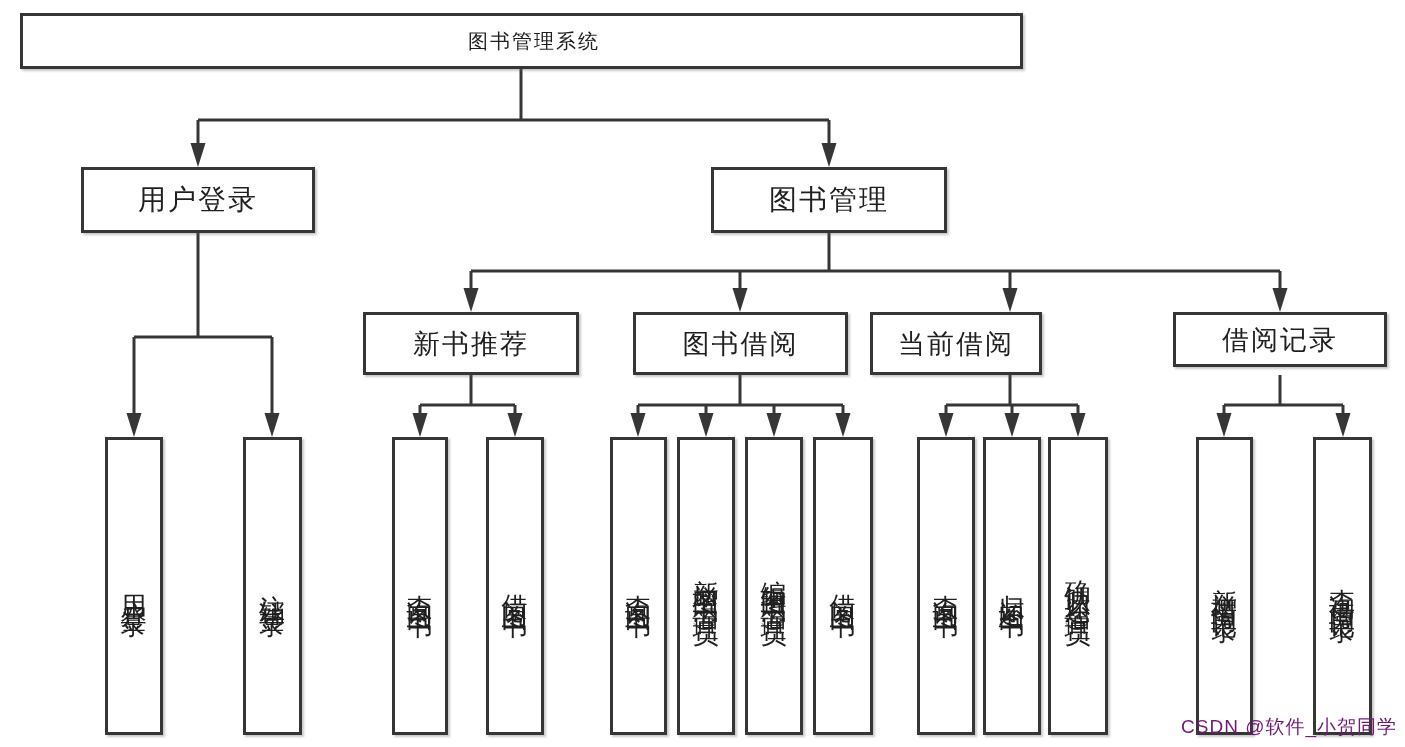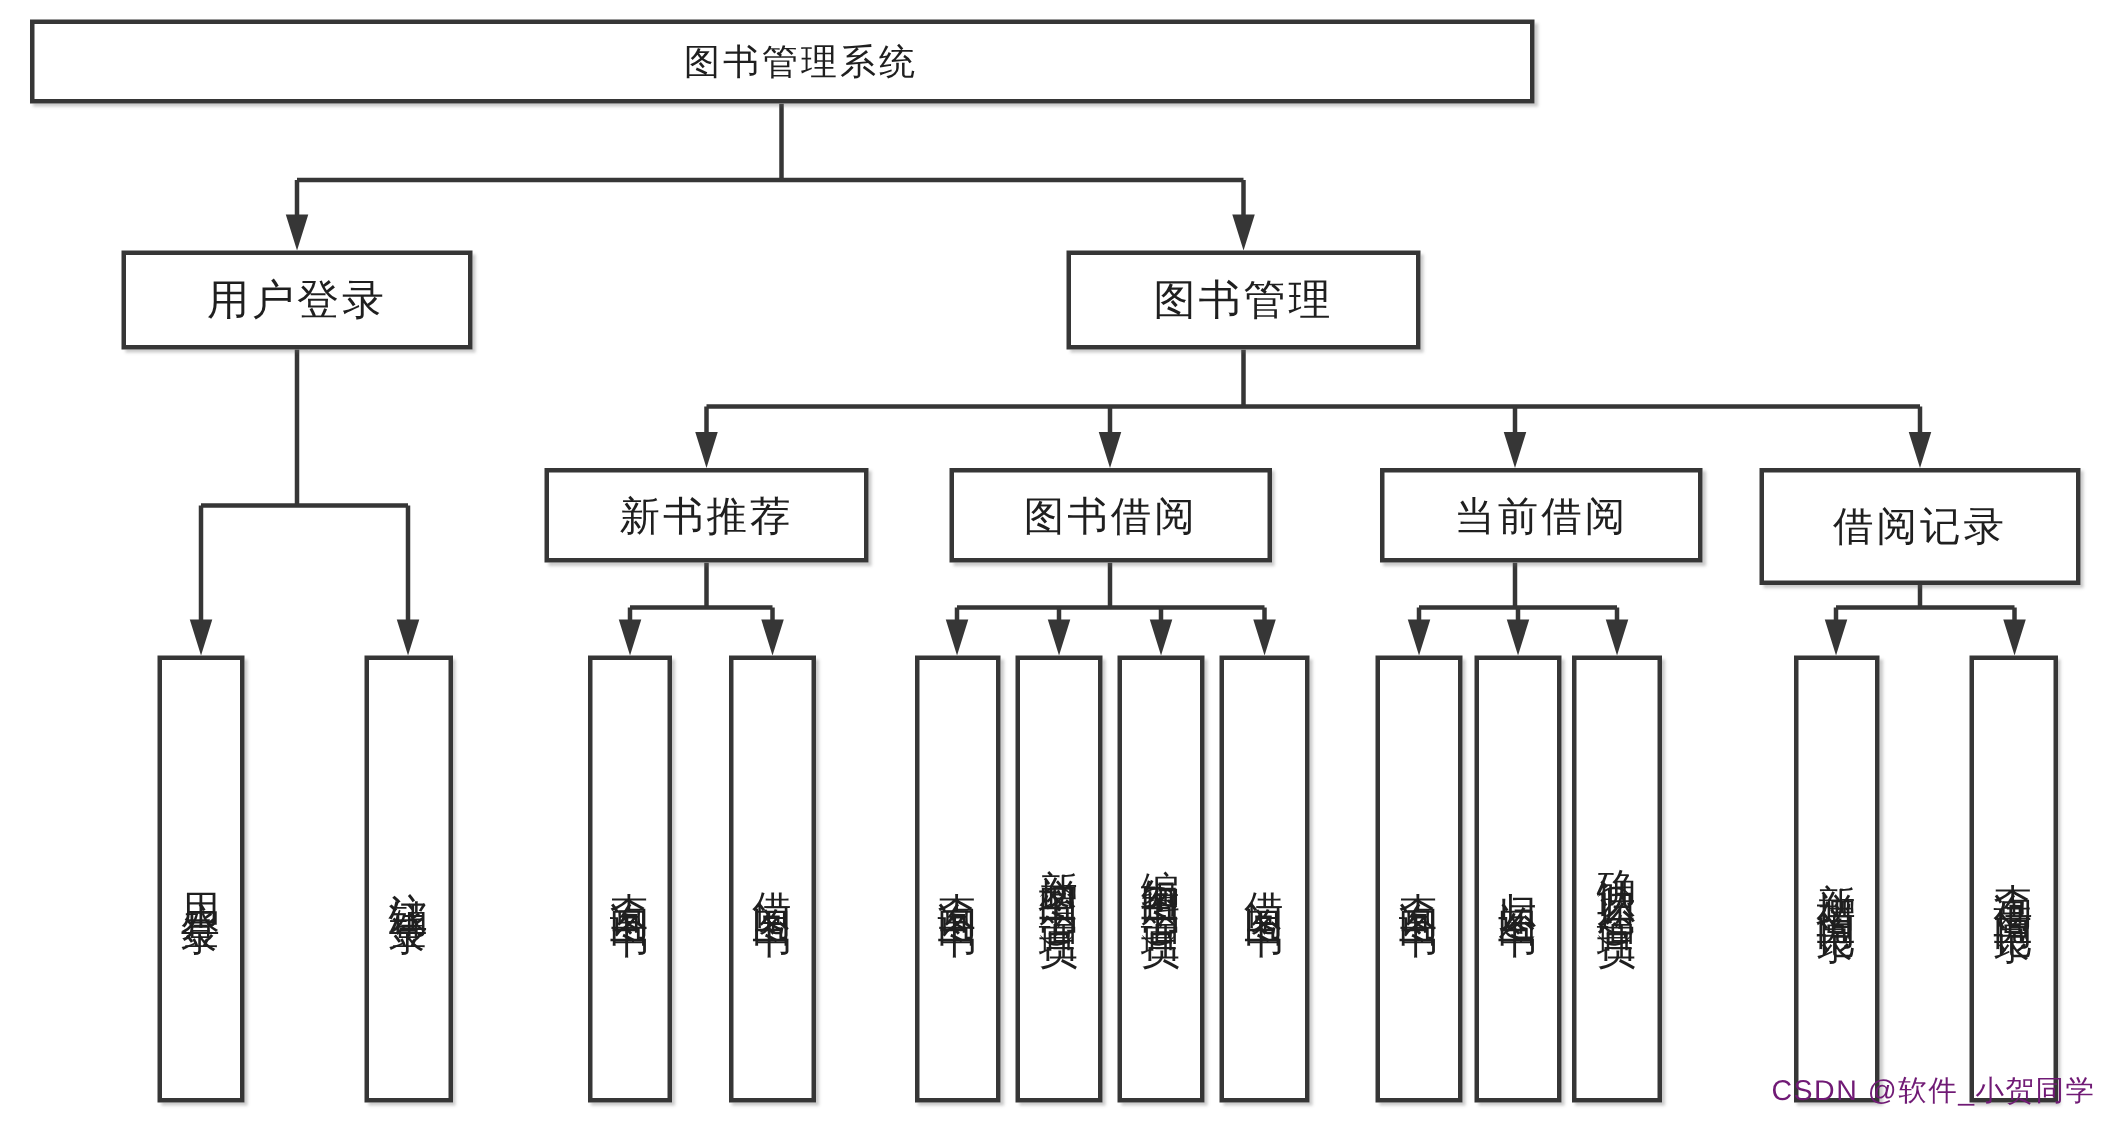--- a/index.html
+++ b/index.html
@@ -18,21 +18,21 @@
     position: absolute;
     background: #ffffff;
     border: 3px solid #363636;
     display: flex;
     align-items: center;
     justify-content: center;
     box-shadow: 2px 2px 2px rgba(100,100,100,0.35);
     text-align: center;
   }
   .h-node { font-size: 27px; letter-spacing: 2px; }
-  .root-node { font-size: 24px; padding-left: 25px; }
+  .root-node { font-size: 20px; padding-left: 25px; }
   .lvl2-node { font-size: 28px; }
   .v-node span {
     writing-mode: vertical-lr;
     text-orientation: mixed;
     font-size: 26px;
     line-height: 1;
     letter-spacing: 6px;
     white-space: nowrap;
   }
   .watermark {
@@ -126,24 +126,24 @@
   <div class="node h-node lvl2-node" style="left:711px; top:167px; width:236px; height:66px;">
     <span>图书管理</span>
   </div>
 
   <div class="node h-node" style="left:363px; top:312px; width:216px; height:63px;">
     <span>新书推荐</span>
   </div>
   <div class="node h-node" style="left:633px; top:312px; width:215px; height:63px;text-align:center;">
     <span>图书借阅</span>
   </div>
-  <div class="node h-node" style="left:920px; top:312px; width:215px; height:63px;">
+  <div class="node h-node" style="left:870px; top:312px; width:172px; height:63px;">
     <span>当前借阅</span>
   </div>
-  <div class="node h-node" style="left:1173px; top:312px; width:214px; height:78px;">
+  <div class="node h-node" style="left:1173px; top:312px; width:214px; height:55px;">
     <span>借阅记录</span>
   </div>
 
   <div class="node v-node" style="left:105px; top:437px; width:58px; height:298px;">
     <span>用户登录</span>
   </div>
   <div class="node v-node" style="left:243px; top:437px; width:59px; height:298px;">
     <span>注销登录</span>
   </div>
 

